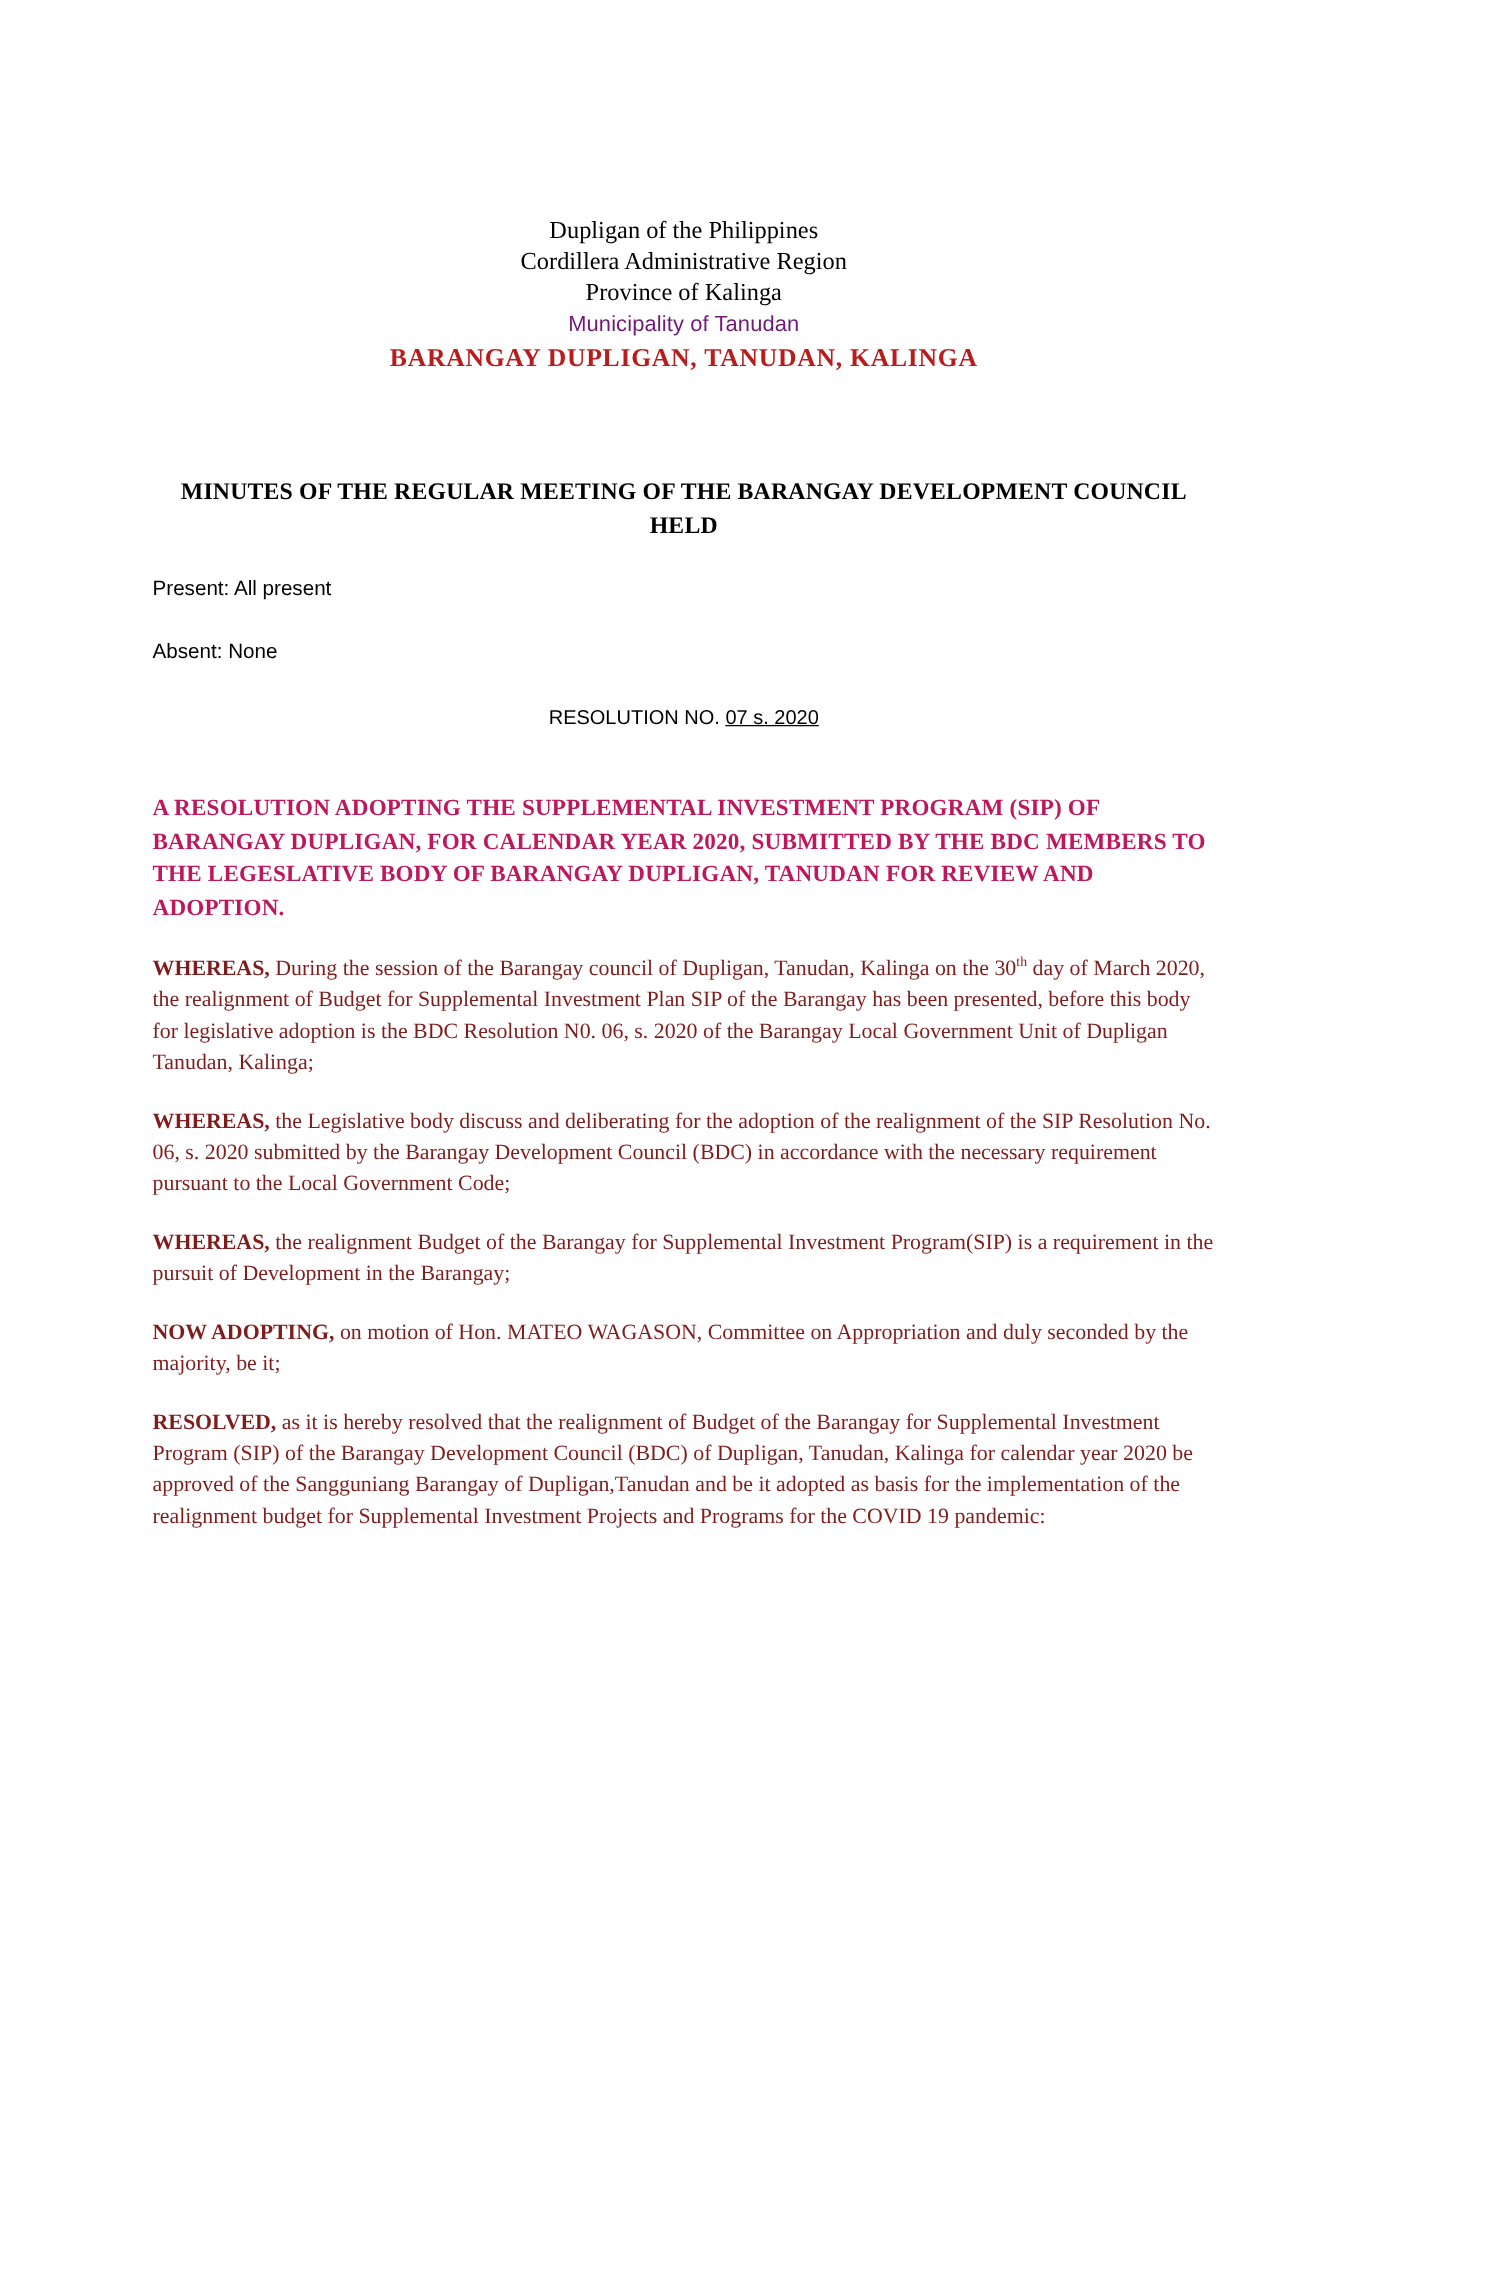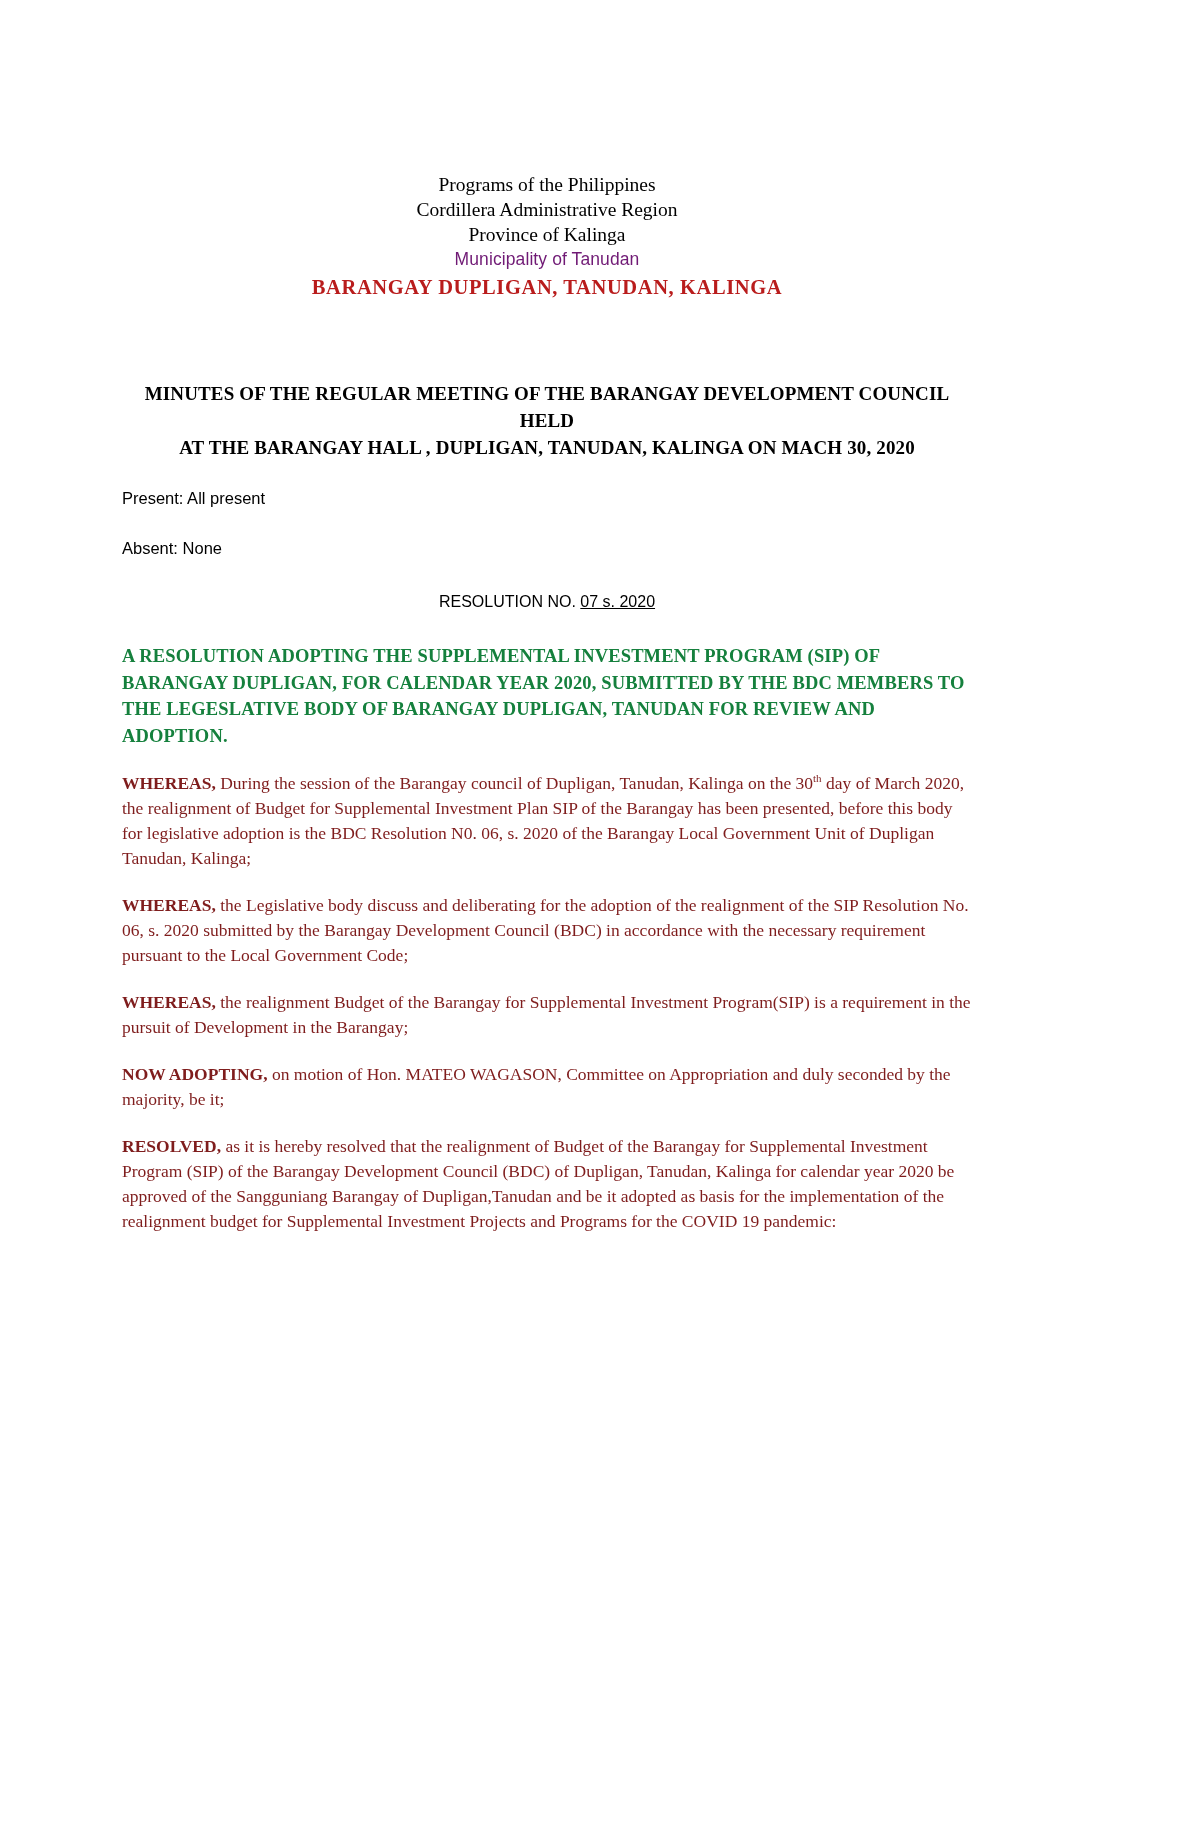--- a/index.html
+++ b/index.html
@@ -68,27 +68,27 @@
     margin-top: 34px;
     text-align: center;
     font-family: "Liberation Sans", sans-serif;
     font-size: 16px;
     color: #000;
   }
   .resolution-no .underline {
     text-decoration: underline;
   }
   .subject {
-    margin-top: 32px;
+    margin-top: 50px;
     font-family: "Liberation Serif", serif;
     font-weight: bold;
     font-size: 18.5px;
     line-height: 26.5px;
     letter-spacing: 0.15px;
-    color: #15803d;
+    color: #be185d;
     text-align: left;
   }
   .para {
     margin-top: 22px;
     font-family: "Liberation Serif", serif;
     font-size: 17.5px;
     line-height: 25px;
     color: #7f1d1d;
     text-align: left;
   }
@@ -101,30 +101,29 @@
     line-height: 0;
   }
 </style>
 </head>
 <body>
 
 <div class="page">
   <div class="content">
 
     <div class="letterhead">
-      <div class="lh-line">Programs of the Philippines</div>
+      <div class="lh-line">Dupligan of the Philippines</div>
       <div class="lh-line">Cordillera Administrative Region</div>
       <div class="lh-line">Province of Kalinga</div>
       <div class="lh-line-sans">Municipality of Tanudan</div>
       <div class="lh-title">BARANGAY DUPLIGAN, TANUDAN, KALINGA</div>
     </div>
 
     <div class="doc-title">
       <div>MINUTES OF THE REGULAR MEETING OF THE BARANGAY DEVELOPMENT COUNCIL HELD</div>
-      <div>AT THE BARANGAY HALL , DUPLIGAN, TANUDAN, KALINGA ON MACH 30, 2020</div>
     </div>
 
     <div class="meta-line present">Present: All present</div>
     <div class="meta-line absent">Absent: None</div>
 
     <div class="resolution-no">
       <span>RESOLUTION NO.</span>
       <span class="underline">07 s. 2020</span>
     </div>
 

